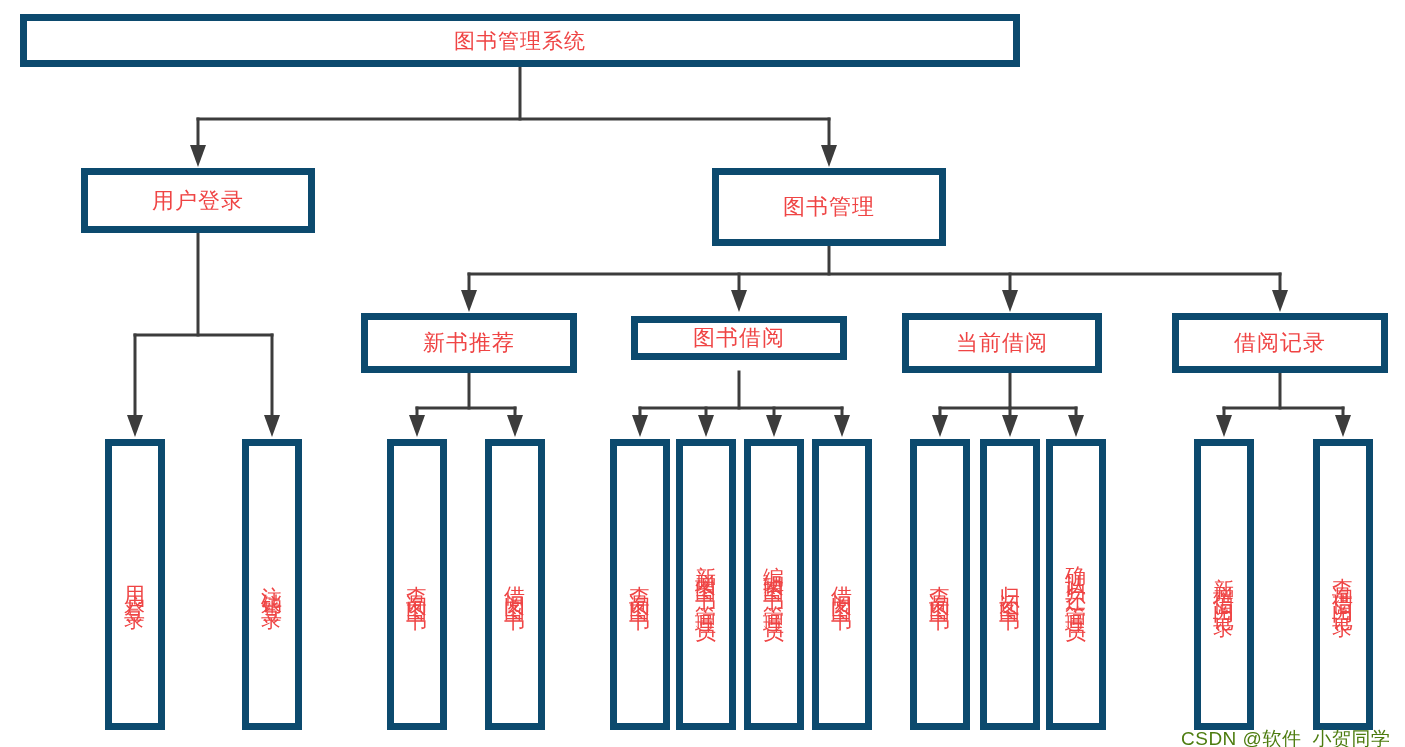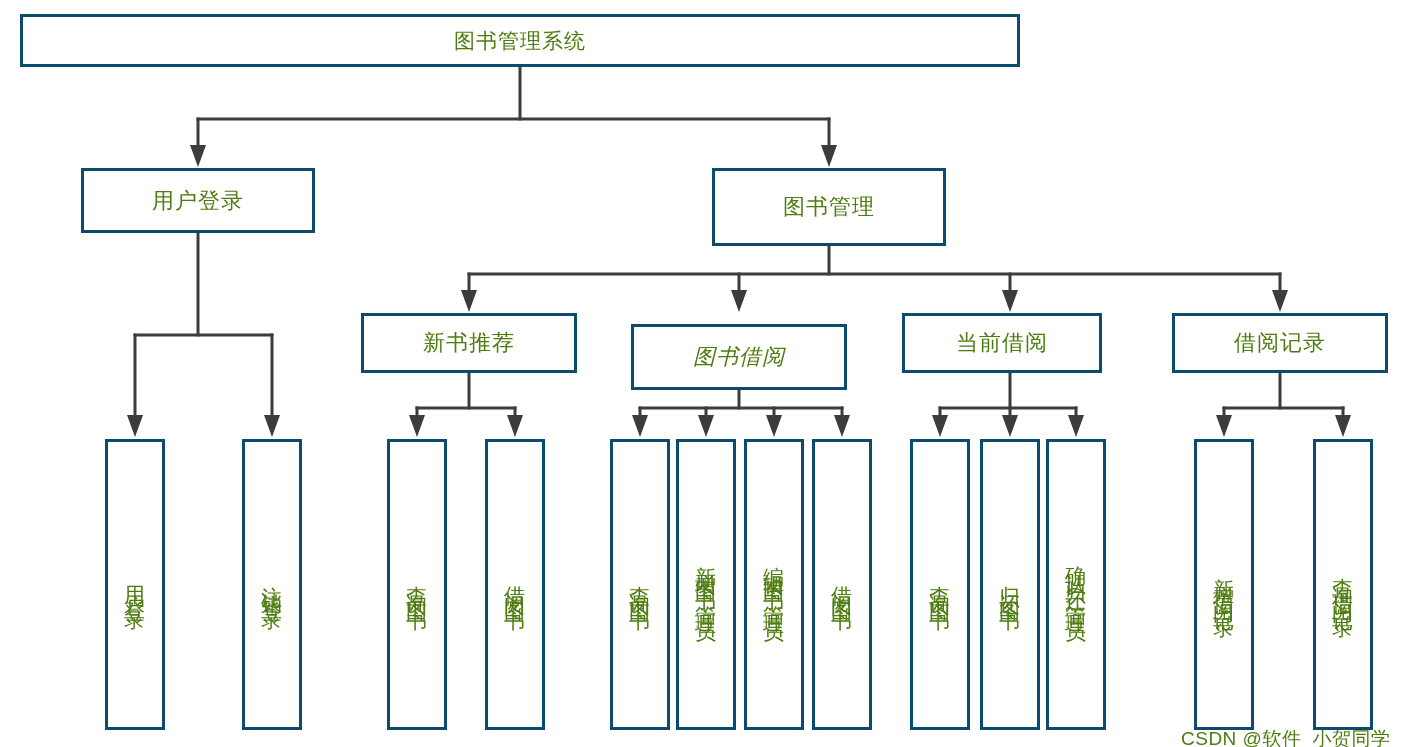--- a/index.html
+++ b/index.html
@@ -14,25 +14,25 @@
   .wires {
     position: absolute;
     left: 0; top: 0;
     width: 1405px; height: 747px;
     z-index: 1;
   }
   .node {
     position: absolute;
     box-sizing: border-box;
     background: #ffffff;
-    border: 3px solid #0c4a6e;
+    border: 7px solid #0c4a6e;
     display: flex;
     align-items: center;
     justify-content: center;
-    color: #4d7c0f;
+    color: #ef4444;
     z-index: 2;
   }
   .h-node { font-size: 22px; letter-spacing: 1px; }
   .root-node { left: 20px; top: 14px; width: 1000px; height: 53px; font-size: 21px; }
   .v-node { width: 60px; top: 439px; height: 291px; }
   .v-node span {
     writing-mode: vertical-rl;
     text-orientation: mixed;
     font-size: 21px;
     letter-spacing: 8px;
@@ -138,21 +138,21 @@
   <div class="node h-node" style="left:81px; top:168px; width:234px; height:65px;">
     <span>用户登录</span>
   </div>
   <div class="node h-node" style="left:712px; top:168px; width:234px; height:78px;">
     <span>图书管理</span>
   </div>
 
   <div class="node h-node" style="left:361px; top:313px; width:216px; height:60px;text-align:center;">
     <span>新书推荐</span>
   </div>
-  <div class="node h-node" style="left:631px; top:324px; width:216px; height:66px;font-style:italic;">
+  <div class="node h-node" style="left:631px; top:316px; width:216px; height:44px;">
     <span>图书借阅</span>
   </div>
   <div class="node h-node" style="left:902px; top:313px; width:200px; height:60px;">
     <span>当前借阅</span>
   </div>
   <div class="node h-node" style="left:1172px; top:313px; width:216px; height:60px;">
     <span>借阅记录</span>
   </div>
 
   <div class="node v-node" style="left:105px;">

